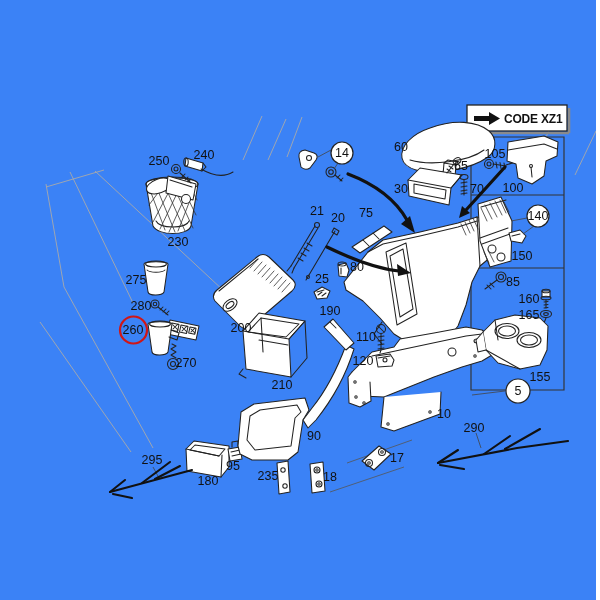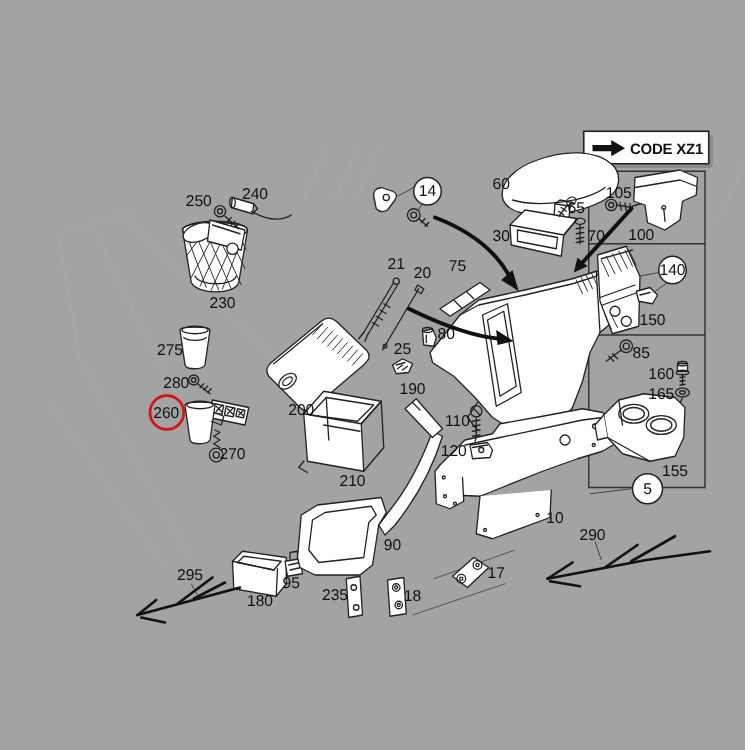--- a/index.html
+++ b/index.html
@@ -1,16 +1,16 @@
 <!DOCTYPE html>
 <html><head>
 <meta charset="utf-8">
 <style>
   html,body{margin:0;padding:0;background:#fff;}
-  .stage{position:relative;width:596px;height:600px;background:#a3a3a3;overflow:hidden;}
+  .stage{position:relative;width:596px;height:600px;background:#3b82f6;overflow:hidden;}
   svg{display:block;}
   svg text{font-family:"Liberation Sans","DejaVu Sans",sans-serif;font-size:12.5px;fill:#111;text-anchor:middle;}
   svg text.codetxt{font-size:12px;font-weight:bold;text-anchor:start;letter-spacing:-0.2px;}
   .ln path,.ln rect,.ln circle,.ln ellipse,.ln line,.ln polyline{stroke:#222;stroke-width:1.05;fill:none;stroke-linejoin:round;stroke-linecap:round;}
   .ln .wf{fill:#ffffff;}
   .faint path{stroke:#a9a9a9;stroke-width:0.9;fill:none;}
   .hatch path{stroke:#333;stroke-width:0.8;fill:none;}
   .rails path{stroke:#555;stroke-width:0.8;fill:none;}
   .arrows path{stroke:#111;stroke-width:3.2;fill:none;stroke-linecap:round;}
   .arrows polygon{fill:#111;stroke:none;}

